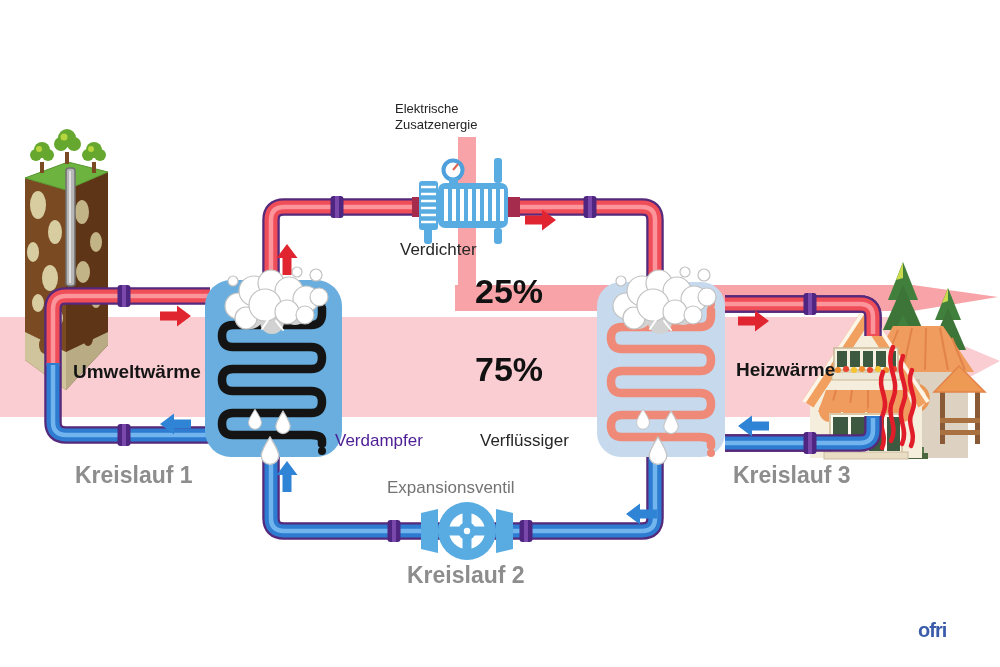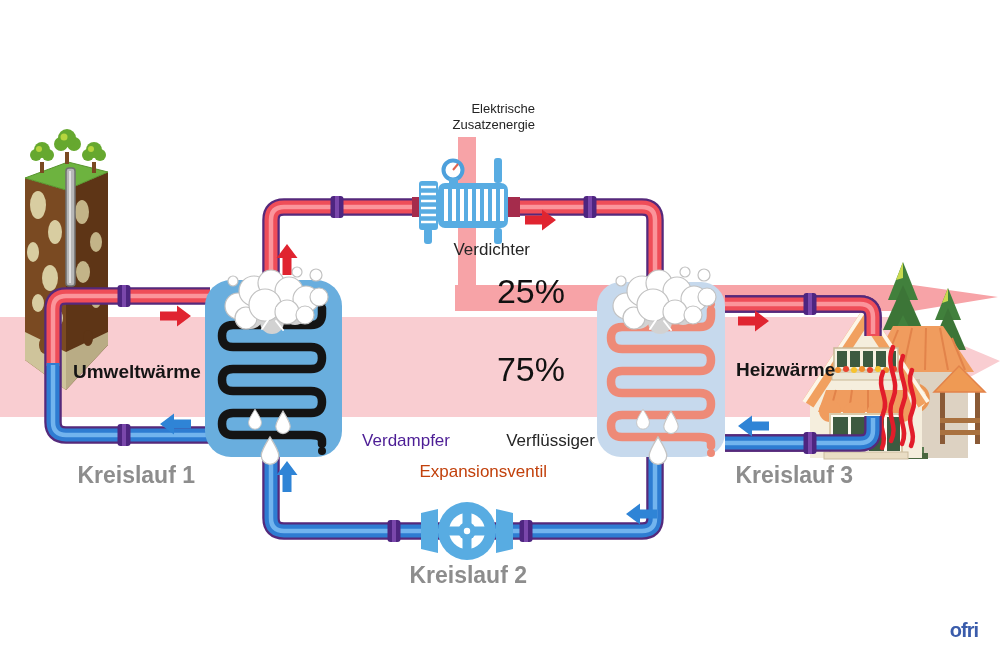--- a/index.html
+++ b/index.html
@@ -1,23 +1,23 @@
 <!DOCTYPE html>
 <html><head>
 <meta charset="utf-8">
 <style>
   html,body{margin:0;padding:0;background:#fff}
   .canvas{position:relative;width:1000px;height:667px;background:#ffffff;overflow:hidden;
           font-family:"Liberation Sans",sans-serif}
   .canvas svg{position:absolute;left:0;top:0}
   .lbl{position:absolute;color:#242424;white-space:pre-line}
-  .ctr{text-align:right}
+  .ctr{text-align:left}
   .small{font-size:13px;line-height:15.5px}
   .med{font-size:17px}
-  .boldbig{font-size:34px;font-weight:400;color:#111}
+  .boldbig{font-size:34px;font-weight:700;color:#111}
   .boldmid{font-size:19px;font-weight:700;color:#151515}
   .gray{font-size:23px;font-weight:700;color:#8d8d8d}
   .logo{font-size:20px;font-weight:800;color:#3a5cab;letter-spacing:-1px}
   
   .po{fill:none;stroke:#55297b;stroke-width:17.5}
   .pr{fill:none;stroke:#ef4d58;stroke-width:13}
   .prh{fill:none;stroke:#fb959b;stroke-width:4.5}
   .pb{fill:none;stroke:#2e7cd2;stroke-width:13}
   .pbh{fill:none;stroke:#72b4ee;stroke-width:4.5}
   .cpl{fill:#4e2580}.cpl2{fill:#7a47ab}
@@ -369,18 +369,18 @@
 </svg>
 
   <div class="lbl small ctr" style="left:395px;top:101px;width:140px">Elektrische Zusatzenergie</div>
   <div class="lbl med ctr" style="left:400px;top:240px;width:130px;color:#262626">Verdichter</div>
   <div class="lbl boldbig ctr" style="left:475px;top:272px;width:90px">25%</div>
   <div class="lbl boldbig ctr" style="left:475px;top:350px;width:90px">75%</div>
   <div class="lbl boldmid" style="left:73px;top:361px">Umweltwärme</div>
   <div class="lbl boldmid" style="left:736px;top:359px">Heizwärme</div>
   <div class="lbl med ctr" style="left:335px;top:431px;width:115px;color:#4c1d95">Verdampfer</div>
   <div class="lbl med ctr" style="left:480px;top:431px;width:115px;color:#262626">Verflüssiger</div>
-  <div class="lbl med ctr" style="left:387px;top:462px;width:160px;color:#c2410c">Expansionsventil</div>
+  <div class="lbl med ctr" style="left:387px;top:478px;width:160px;color:#737373">Expansionsventil</div>
   <div class="lbl gray ctr" style="left:75px;top:462px;width:120px">Kreislauf 1</div>
   <div class="lbl gray ctr" style="left:407px;top:562px;width:120px">Kreislauf 2</div>
   <div class="lbl gray ctr" style="left:733px;top:462px;width:120px">Kreislauf 3</div>
   <div class="lbl logo ctr" style="left:918px;top:619px;width:60px">ofri</div>
 </div>
 
 </body></html>

